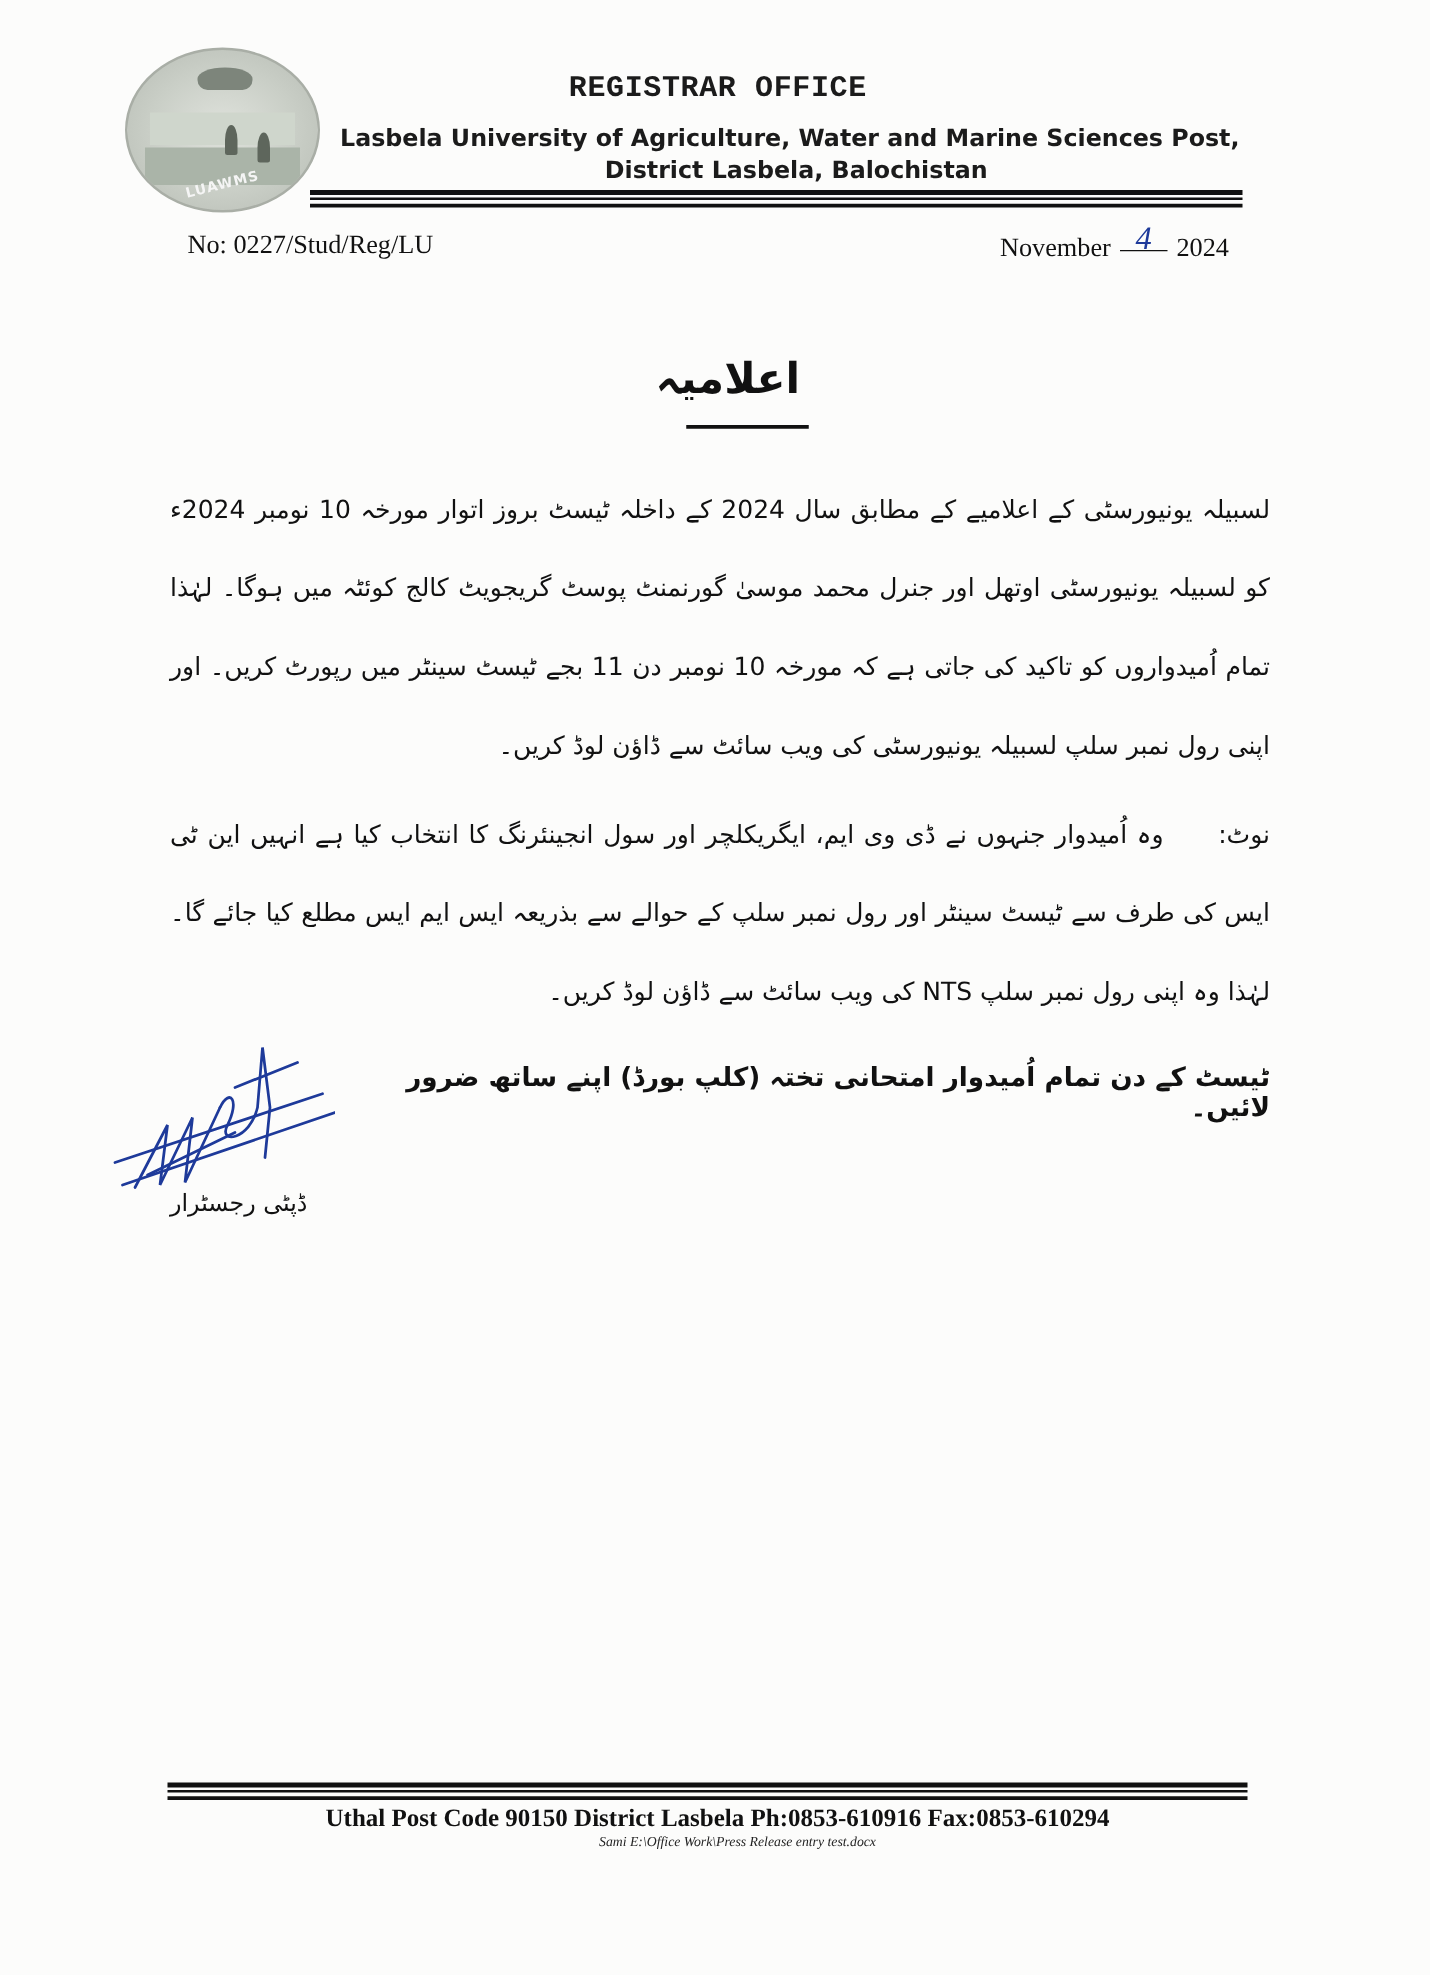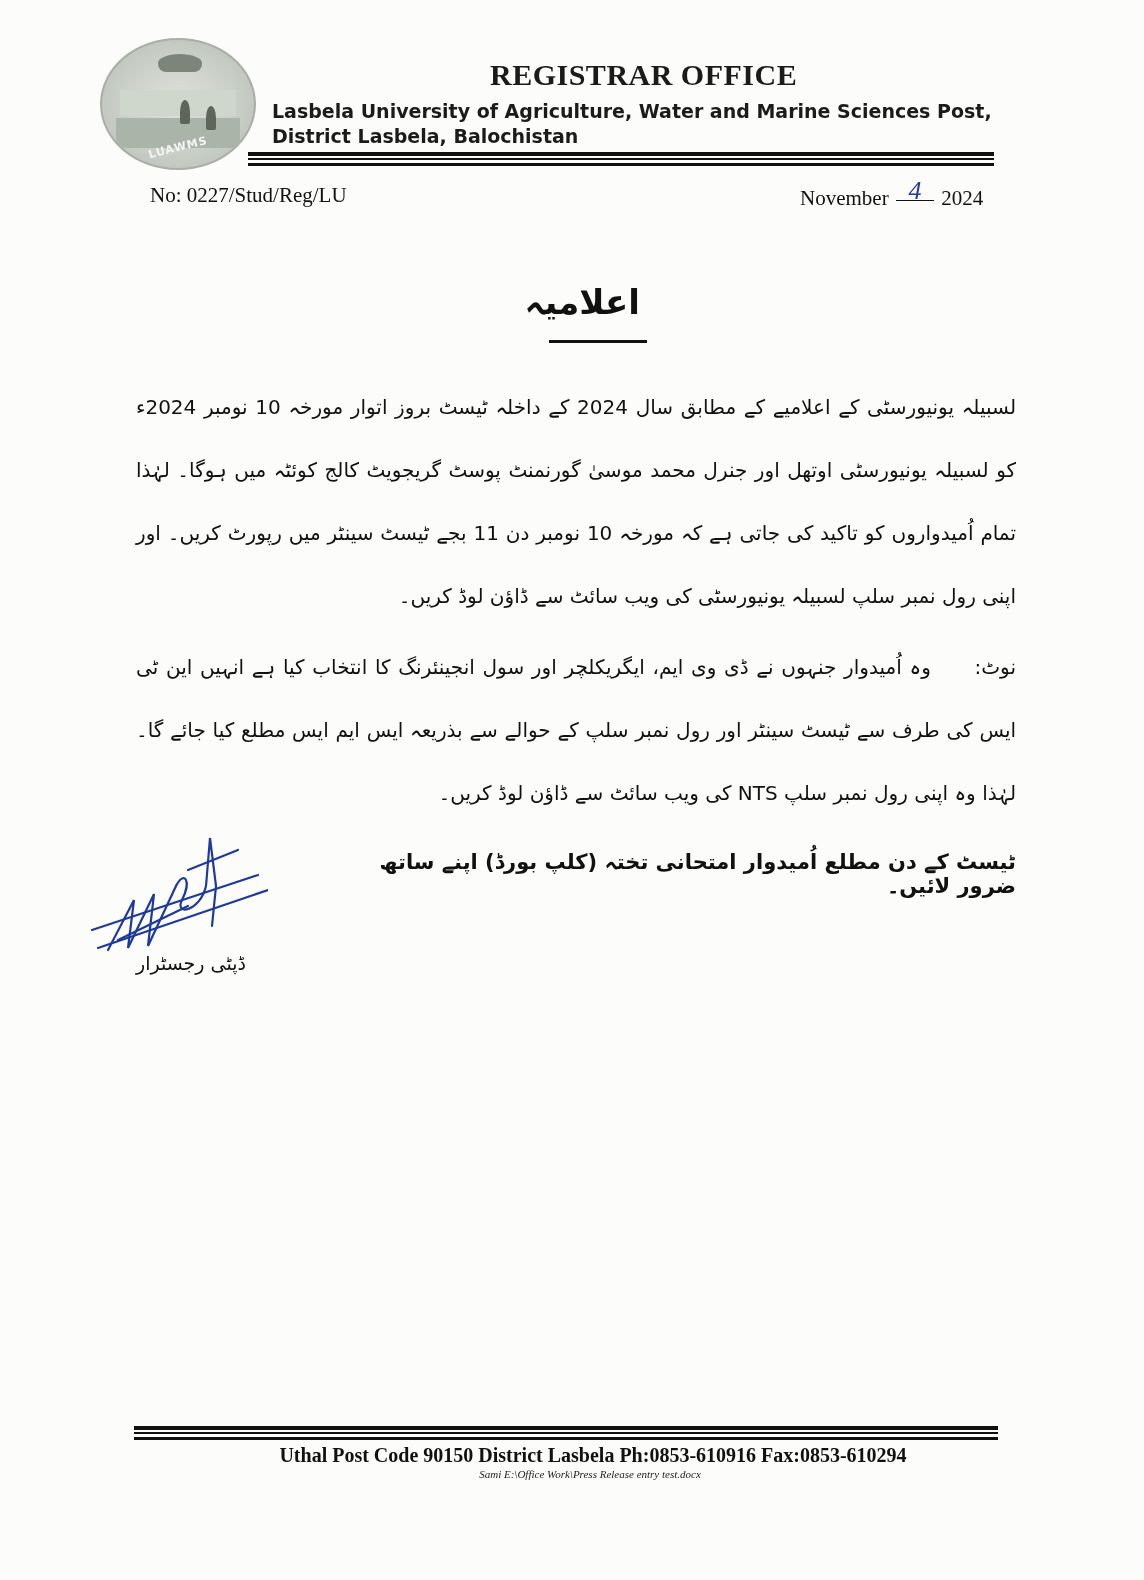--- a/index.html
+++ b/index.html
@@ -24,30 +24,30 @@
     .logo .band2 { position:absolute; left:14px; right:14px; top:78px; height:30px; background:#aab4a8; }
     .logo .book { position:absolute; left:56px; top:14px; width:44px; height:18px; border-radius: 50% 50% 8px 8px; background:#7d857b; }
     .logo .palm { position:absolute; width:10px; height:24px; background:#5e665c; border-radius: 50% 50% 2px 2px; }
     .logo .txt {
       position:absolute; left:0; right:0; bottom:14px; text-align:center;
       font-family: "DejaVu Sans", sans-serif; font-weight:bold; font-size:11px;
       color:#f5f5f5; letter-spacing:1px; transform: rotate(-14deg);
     }
     .hdr-title {
       position: absolute; left: 455px; top: 58px;
-      font-family: Liberation Serif, serif; font-weight: bold;
-      font-size: 30px; color: #1b1b1b; letter-spacing: 0.5px; margin-left: 35px;
+      font-family: Liberation Mono, monospace; font-weight: bold;
+      font-size: 24px; color: #1b1b1b; letter-spacing: 0.5px;
     }
     .hdr-line1 {
       position: absolute; left: 272px; top: 100px; width: 730px;
       font-family: "DejaVu Sans", sans-serif; font-weight: bold;
       font-size: 19px; color: #1b1b1b; white-space: nowrap;
     }
     .hdr-line2 {
-      position: absolute; left: 272px; top: 125px; width: 730px; 
+      position: absolute; left: 272px; top: 125px; width: 730px; text-align: center;
       font-family: "DejaVu Sans", sans-serif; font-weight: bold;
       font-size: 19px; color: #1b1b1b;
     }
     .rule { position: absolute; background: #111; }
     .ref {
       position: absolute; left: 150px; top: 183px;
       font-family: "Liberation Serif", serif; font-size: 21px; color: #111;
     }
     .date {
       position: absolute; left: 800px; top: 186px;
@@ -81,21 +81,21 @@
       direction: rtl; text-align: right;
       font-family: "DejaVu Sans", sans-serif; font-size: 21px; font-weight: bold; color: #111;
     }
     .signature { position: absolute; left: 88px; top: 830px; width: 180px; height: 140px; }
     .sig-title {
       position: absolute; left: 100px; top: 952px;
       direction: rtl;
       font-family: "DejaVu Sans", sans-serif; font-size: 19px; color: #111; margin-left: 36px;
     }
     .footer {
-      position: absolute; left: 243px; top: 1444px; width: 700px; text-align: center;
+      position: absolute; left: 224px; top: 1444px; width: 700px; text-align: center;
       font-family: "Liberation Serif", serif; font-weight: bold; font-size: 20px; color: #111;
       white-space: nowrap;
     }
     .footer-path {
       position: absolute; left: 400px; top: 1468px; width: 380px; text-align: center;
       font-family: "Liberation Serif", serif; font-style: italic; font-size: 11px; color: #222;
     }
   </style>
 </head>
 <body>
@@ -127,21 +127,21 @@
 <div class="notice-title">اعلامیہ</div>
 <div class="notice-underline"></div>
 
 <div class="para para1">لسبیلہ یونیورسٹی کے اعلامیے کے مطابق سال 2024 کے داخلہ ٹیسٹ بروز اتوار مورخہ 10 نومبر 2024ء کو لسبیلہ یونیورسٹی اوتھل اور جنرل محمد موسیٰ گورنمنٹ پوسٹ گریجویٹ کالج کوئٹہ میں ہوگا۔ لہٰذا تمام اُمیدواروں کو تاکید کی جاتی ہے کہ مورخہ 10 نومبر دن 11 بجے ٹیسٹ سینٹر میں رپورٹ کریں۔ اور اپنی رول نمبر سلپ لسبیلہ یونیورسٹی کی ویب سائٹ سے ڈاؤن لوڈ کریں۔</div>
 
 <div class="para para2">
   <span class="note-label">نوٹ:</span>
   <span>وہ اُمیدوار جنہوں نے ڈی وی ایم، ایگریکلچر اور سول انجینئرنگ کا انتخاب کیا ہے انہیں این ٹی ایس کی طرف سے ٹیسٹ سینٹر اور رول نمبر سلپ کے حوالے سے بذریعہ ایس ایم ایس مطلع کیا جائے گا۔ لہٰذا وہ اپنی رول نمبر سلپ NTS کی ویب سائٹ سے ڈاؤن لوڈ کریں۔</span>
 </div>
 
-<div class="closing">ٹیسٹ کے دن مطلع اُمیدوار امتحانی تختہ (کلپ بورڈ) اپنے ساتھ ضرور لائیں۔</div>
+<div class="closing">ٹیسٹ کے دن تمام اُمیدوار امتحانی تختہ (کلپ بورڈ) اپنے ساتھ ضرور لائیں۔</div>
 
 <svg class="signature" viewBox="0 0 180 140">
   <g fill="none" stroke="#1e3a9a" stroke-width="2.2" stroke-linecap="round">
     <path d="M4 100 L170 45"></path>
     <path d="M10 118 L180 60"></path>
     <path d="M20 120 L46 70 L40 118 L66 64 L60 116 L88 56"></path>
     <path d="M88 56 C 96 40, 104 50, 94 70 C 86 86, 112 82, 118 56 L 122 8 L 128 56 L 124 96"></path>
     <path d="M100 40 L 150 20"></path>
     <path d="M30 110 L 100 76"></path>
   </g>

